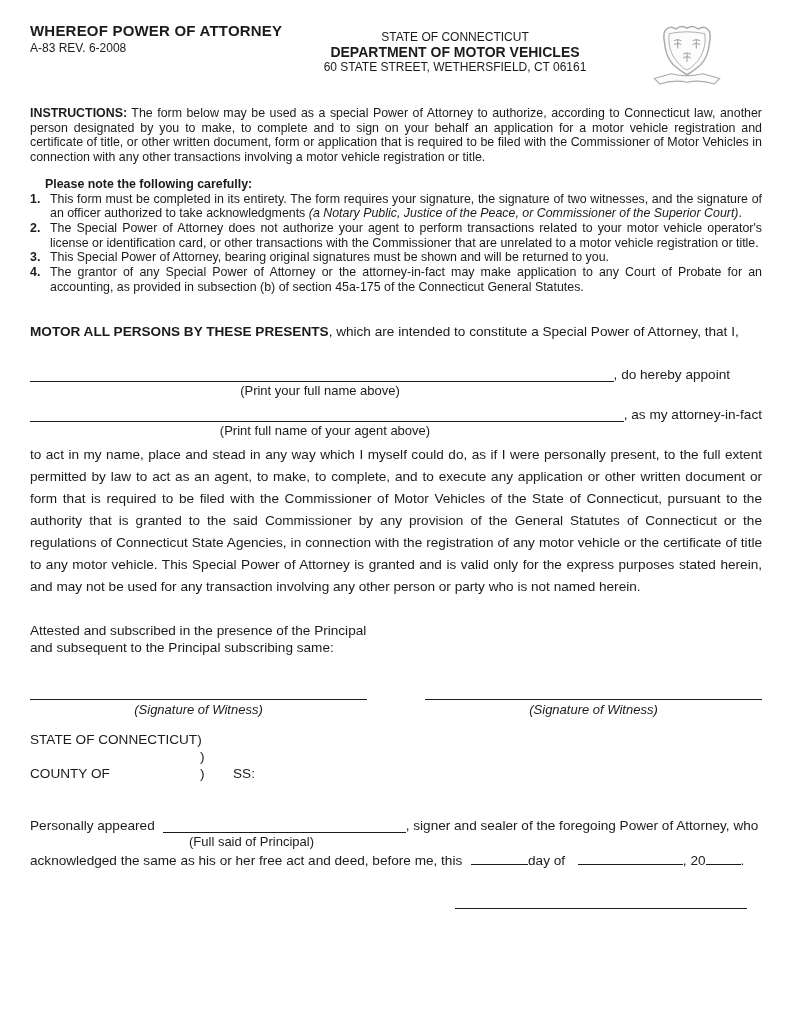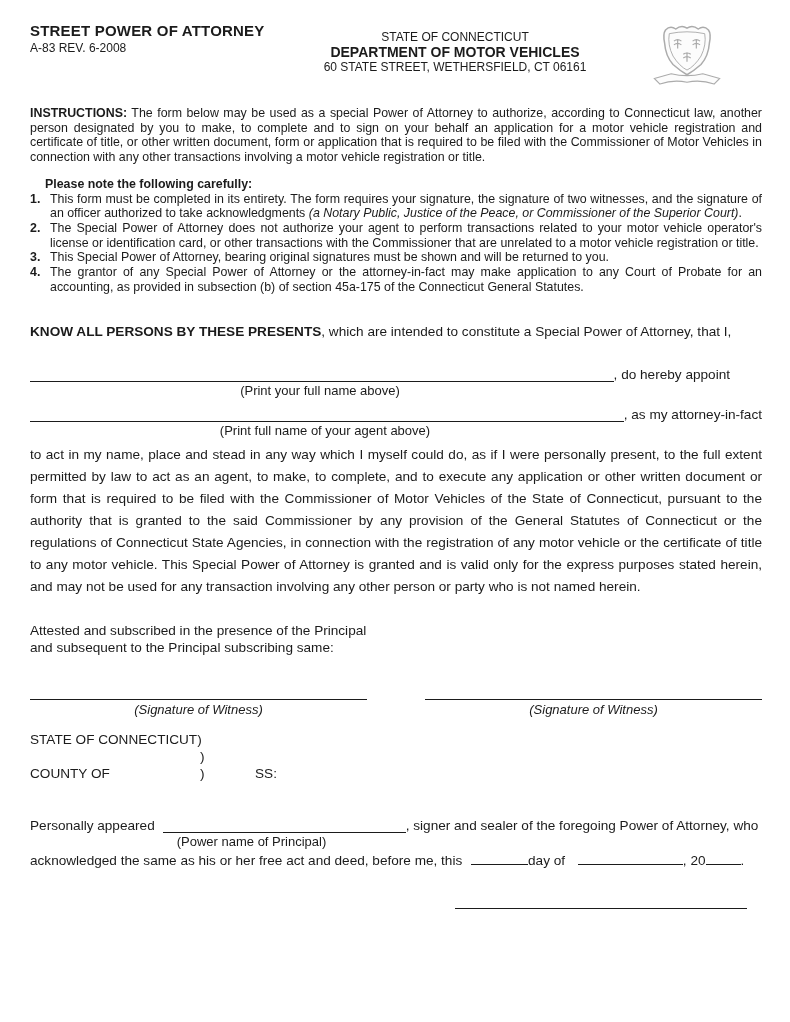--- a/index.html
+++ b/index.html
@@ -52,21 +52,21 @@
   .sigcols { display:flex; margin-top:32px; }
   .sigcol { width:338px; }
   .sigcol + .sigcol { margin-left:58px; }
   .sigline { border-bottom:1.6px solid #1b1b1b; height:12px; }
   .sigcap { font-size:13px; font-style:italic; text-align:center; margin-top:2px; }
 
   .venue { margin-top:14px; font-size:13.6px; }
   .venue .vline { position:relative; height:17px; line-height:17px; }
   .venue .p2 { margin-left:170px; }
   .venue .p3 { position:absolute; left:170px; top:0; }
-  .venue .ss { position:absolute; left:225px; top:0; }
+  .venue .ss { position:absolute; left:203px; top:0; }
 
   .ack { margin-top:36px; }
   .ack-row1 { display:flex; font-size:13.6px; white-space:nowrap; }
   .ack-name-blank { width:243px; border-bottom:1.5px solid #1b1b1b; height:15px; margin-left:8px; }
   .ack-cap { margin-left:100px; width:243px; }
   .ack-row2 { margin-top:3px; }
 
   .footer { position:relative; height:140px; margin-top:40px; font-size:13.6px; }
   .officer { position:absolute; left:425px; top:0; width:302px; }
   .officer-line { border-bottom:1.6px solid #1b1b1b; width:292px; height:0; margin-bottom:8px; }
@@ -74,21 +74,21 @@
   svg.seal { opacity:.75; }
 </style>
 </head>
 <body>
 
 <div class="page">
   <div class="content">
 
     <div class="hdr">
       <div class="hdr-left">
-        <div class="title">STREET POWER OF ATTORNEY</div>
+        <div class="title">WHEREOF POWER OF ATTORNEY</div>
         <div class="formrev">A-83 REV.  6-2008</div>
       </div>
       <div class="hdr-center">
         <div class="agency1">STATE OF CONNECTICUT</div>
         <div class="agency2">DEPARTMENT OF MOTOR VEHICLES</div>
         <div class="agency3">60 STATE STREET, WETHERSFIELD, CT 06161</div>
       </div>
       <div class="hdr-right">
         <span>
           <svg class="seal" width="84" height="70" viewBox="0 0 90 74" fill="none" stroke="#8f8f8f" stroke-width="1.6">
@@ -115,21 +115,21 @@
     <div class="li">
       <span class="num">2.</span><span>The Special Power of Attorney does not authorize your agent to perform transactions related to your motor vehicle operator's license or identification card, or other transactions with the Commissioner that are unrelated to a motor vehicle registration or title.</span>
     </div>
     <div class="li">
       <span class="num">3.</span><span>This Special Power of Attorney, bearing original signatures must be shown and will be returned to you.</span>
     </div>
     <div class="li">
       <span class="num">4.</span><span>The grantor of any Special Power of Attorney or the attorney-in-fact may make application to any Court of Probate for an accounting, as provided in subsection (b) of section 45a-175 of the Connecticut General Statutes.</span>
     </div>
 
-    <div class="lead"><b>KNOW ALL PERSONS BY THESE PRESENTS</b><span>, which are intended to constitute a Special Power of Attorney, that I,</span></div>
+    <div class="lead"><b>MOTOR ALL PERSONS BY THESE PRESENTS</b><span>, which are intended to constitute a Special Power of Attorney, that I,</span></div>
 
     <div class="fillrow" style="margin-top:28px; width:700px;">
       <span class="grow-blank"></span>
       <span>, do hereby appoint</span>
     </div>
     <div class="cap cap1">(Print your full name above)</div>
 
     <div class="fillrow" style="margin-top:9px;">
       <span class="grow-blank"></span>
       <span>, as my attorney-in-fact</span>
@@ -165,21 +165,21 @@
         <span class="ss">SS:</span>
       </div>
     </div>
 
     <div class="ack">
       <div class="ack-row1">
         <span>Personally appeared</span>
         <span class="ack-name-blank"></span>
         <span>, signer and sealer of the foregoing Power of Attorney, who</span>
       </div>
-      <div class="cap ack-cap">(Power name of Principal)</div>
+      <div class="cap ack-cap">(Full said of Principal)</div>
       <div class="row ack-row2">
         <span>acknowledged the same as his or her free act and deed, before me, this</span>
         <span class="iblank" style="width:57px; margin-left:5px;"></span><span>day of</span>
         <span class="iblank" style="width:105px; margin-left:9px;"></span><span>, 20</span><span class="iblank" style="width:35px;"></span><span>.</span>
       </div>
     </div>
 
     <div class="footer">
       <div class="officer">
         <div class="officer-line"></div>

